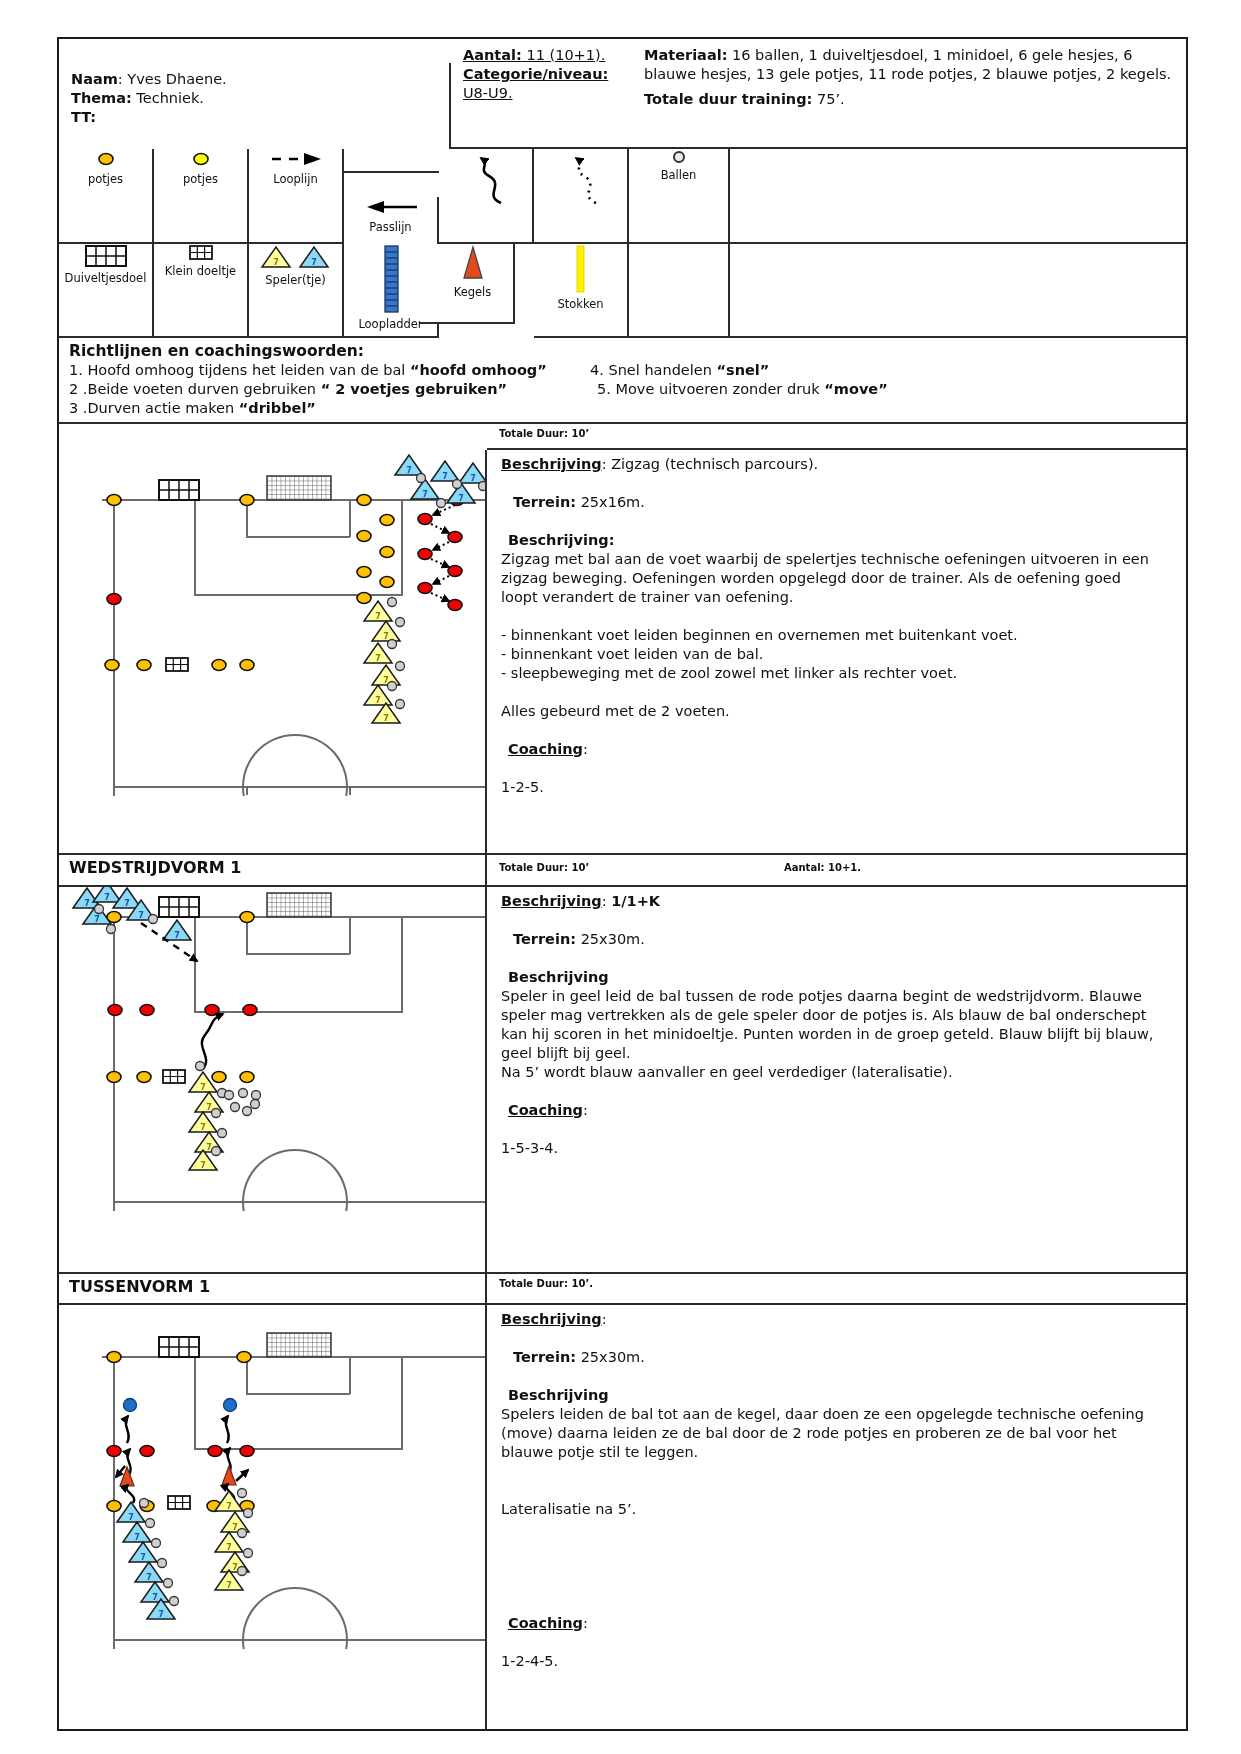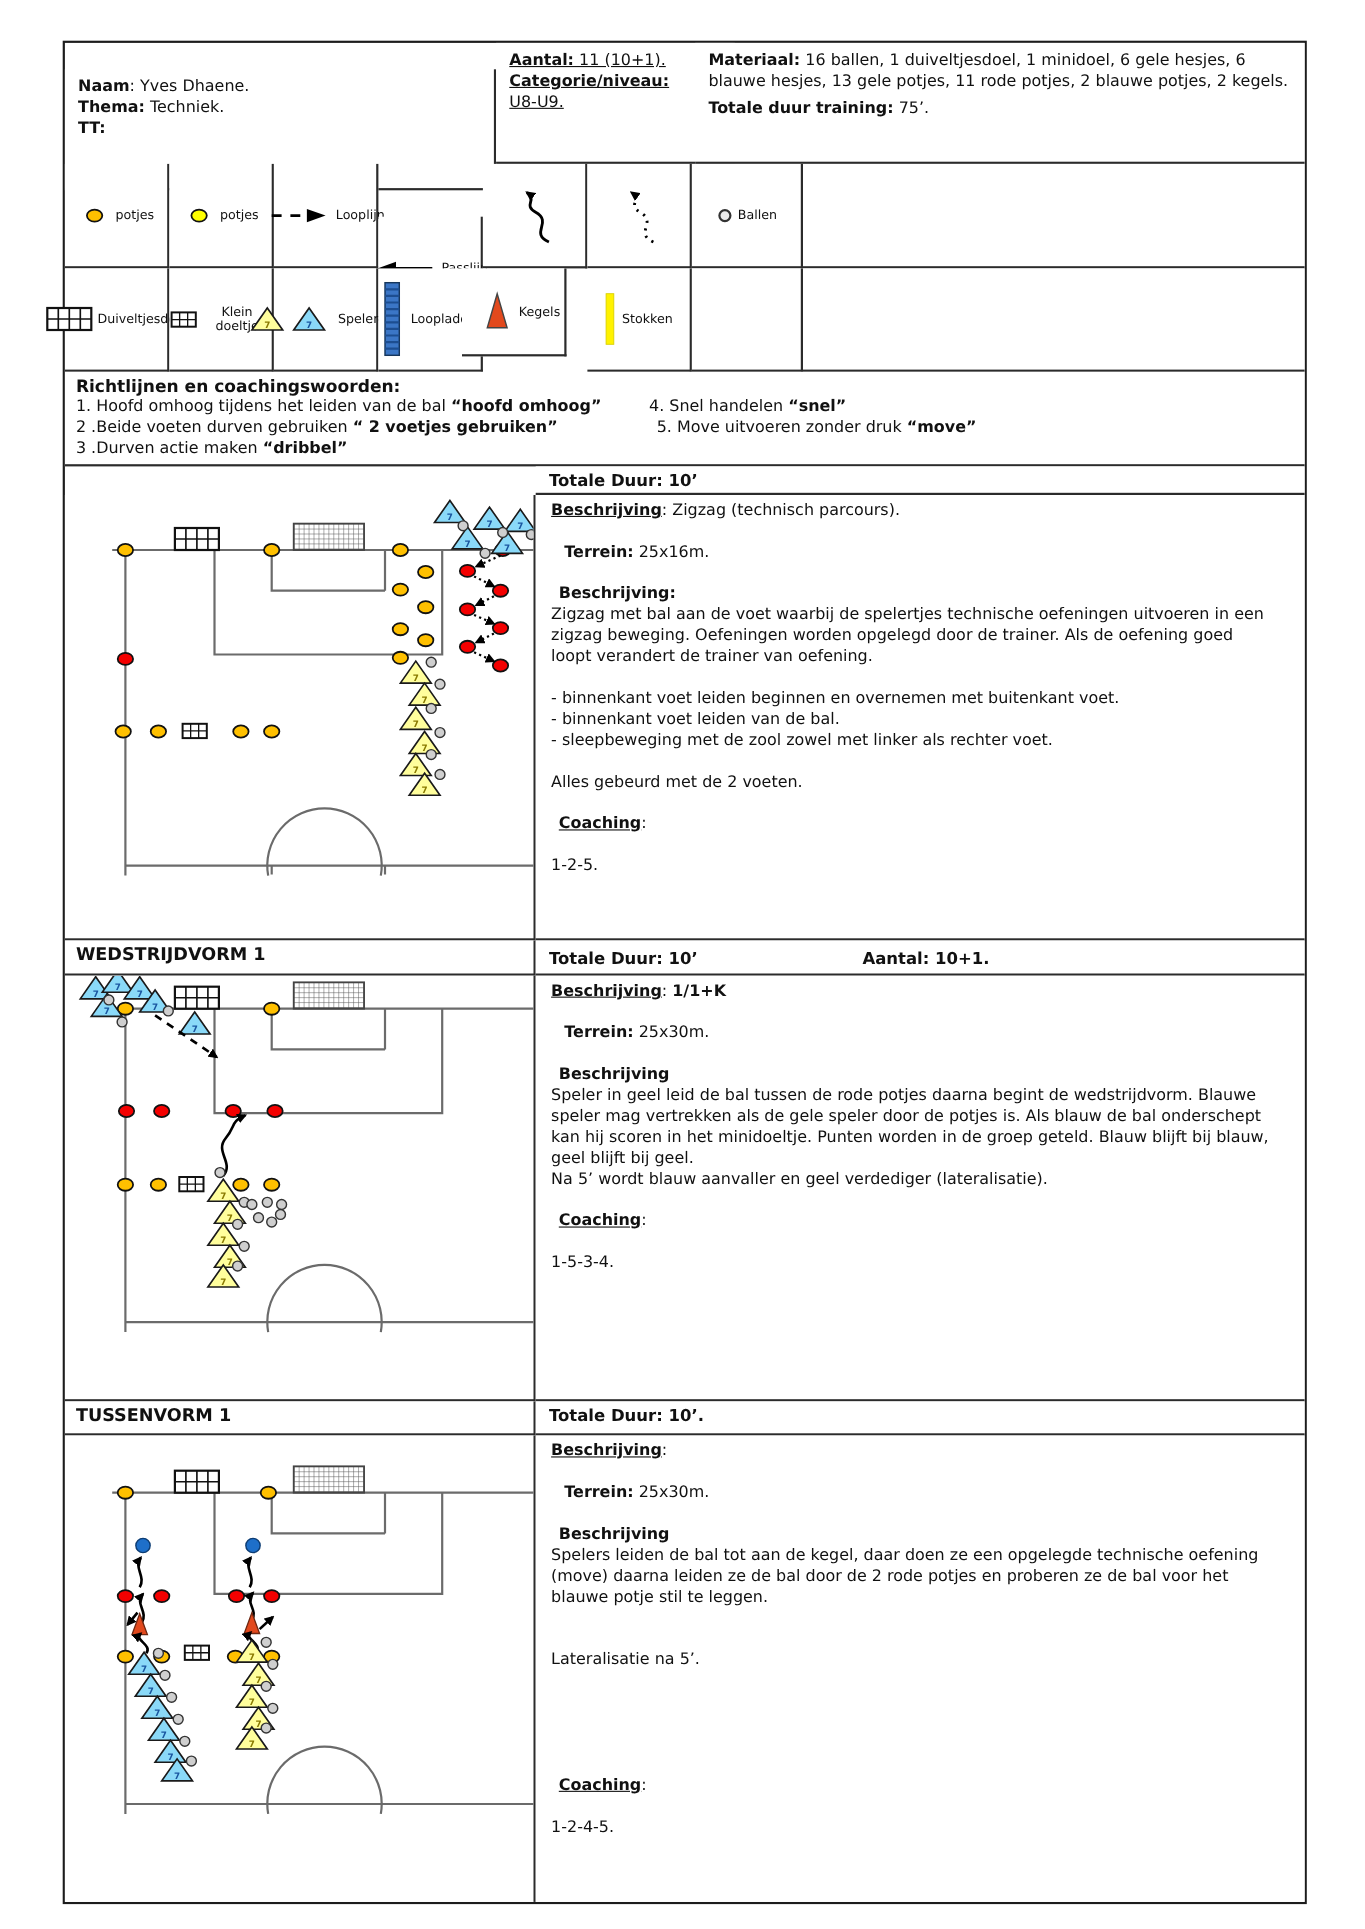--- a/index.html
+++ b/index.html
@@ -5,24 +5,24 @@
   html,body{margin:0;padding:0;background:#fff;}
   body{width:1241px;height:1754px;position:relative;font-family:"DejaVu Sans","Liberation Sans",sans-serif;color:#111;}
   .tbl{position:absolute;left:57px;top:37px;width:1127px;height:1690px;}
   .cell{position:absolute;box-sizing:border-box;background:#fff;}
   .bR{border-right:2px solid #2b2b2b;}
   .bB{border-bottom:2px solid #2b2b2b;}
   .txt{font-size:14.5px;line-height:19px;}
   .b{font-weight:bold;}
   .u{text-decoration:underline;}
   .pad{padding:7px 12px;}
-  .legend-cell{display:flex;align-items:center;justify-content:center;gap:4px;}
+  .legend-cell{display:flex;flex-direction:column;align-items:center;justify-content:flex-start;gap:4px;}
   .legend-label{font-size:11.5px;line-height:13px;text-align:center;color:#111;}
   .sec-title{font-size:16px;font-weight:bold;padding:3px 10px;}
-  .bar-text{font-size:15px;font-weight:bold;padding:4px 12px;}
+  .bar-text{font-size:10px;font-weight:bold;padding:4px 12px;}
   .body-cell{font-size:14.5px;line-height:19px;padding:5px 14px;}
   .body-cell .line{min-height:19px;}
   .blank{height:19px;}
   .ind1{padding-left:12px;}
   .ind2{padding-left:7px;}
   .para{max-width:660px;}
   svg{display:block;}
   .icon-svg{overflow:visible;}
 </style>
 </head>

